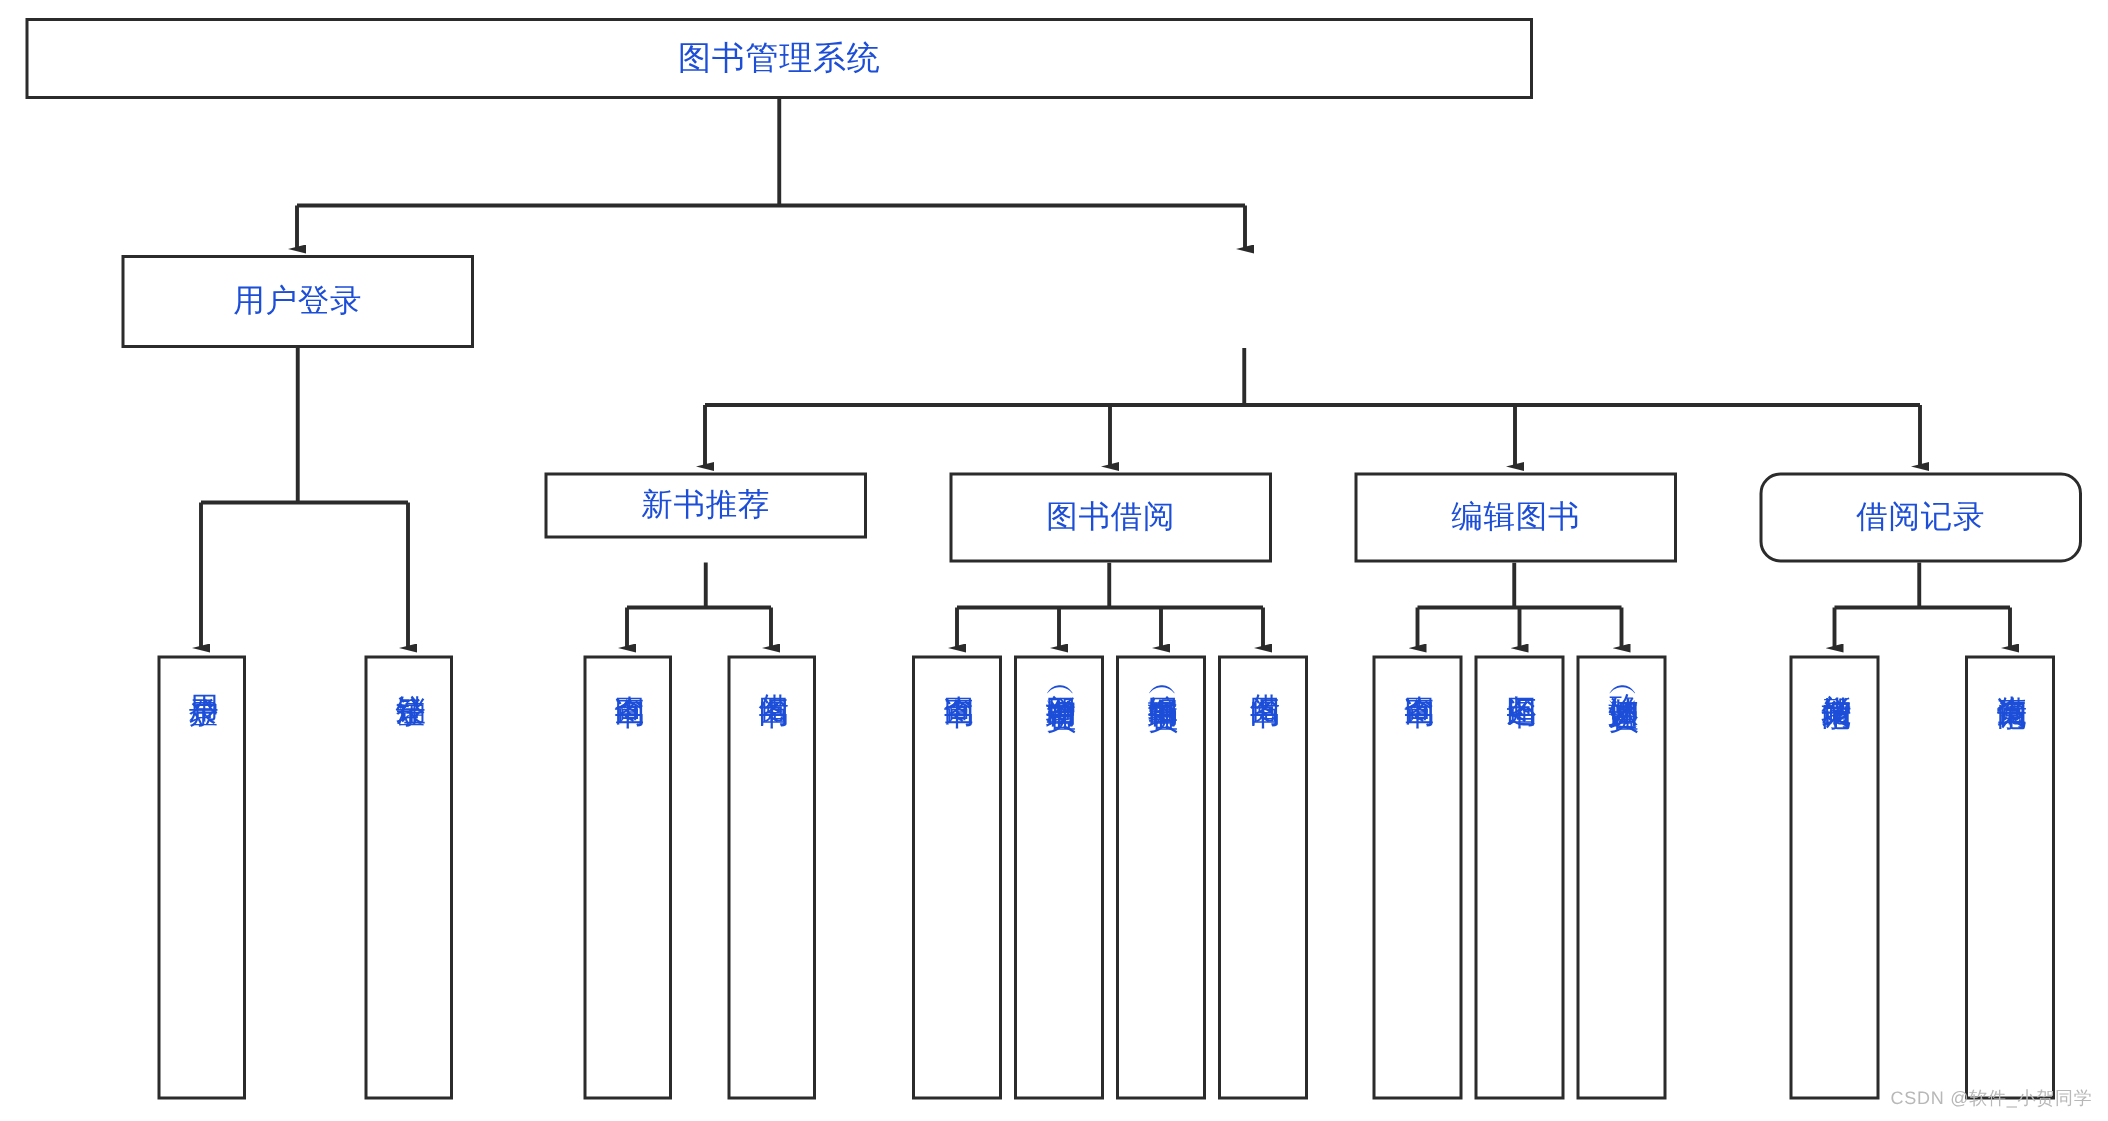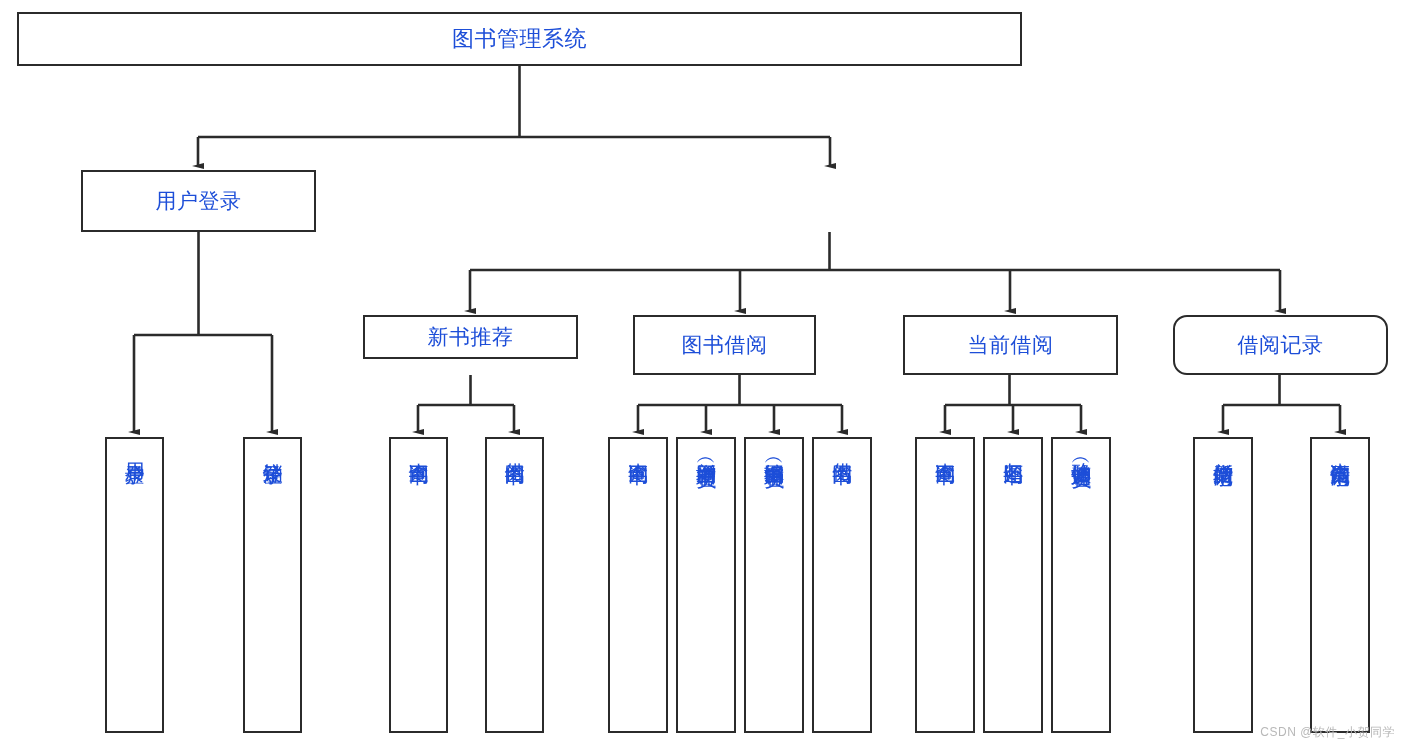--- a/index.html
+++ b/index.html
@@ -129,25 +129,25 @@
     <span class="node-label">图书管理系统</span>
   </div>
 
   <div class="node horizontal" style="left:81px; top:170px; width:235px; height:62px;">
     <span class="node-label">用户登录</span>
   </div>
 
   <div class="node horizontal" style="left:363px; top:315px; width:215px; height:44px;">
     <span class="node-label">新书推荐</span>
   </div>
-  <div class="node horizontal" style="left:633px; top:315px; width:183px; height:60px;">
+  <div class="node horizontal" style="left:633px; top:315px; width:215px; height:60px;">
     <span class="node-label">图书借阅</span>
   </div>
   <div class="node horizontal" style="left:903px; top:315px; width:215px; height:60px;">
-    <span class="node-label">当前借阅</span>
+    <span class="node-label">编辑图书</span>
   </div>
   <div class="node horizontal" style="left:1173px; top:315px; width:215px; height:60px;border-radius:14px;">
     <span class="node-label">借阅记录</span>
   </div>
 
   <div class="node vertical" style="left:105px; top:437px; width:59px; height:296px;">
     <span class="node-label">用户登录</span>
   </div>
   <div class="node vertical" style="left:243px; top:437px; width:59px; height:296px;">
     <span class="node-label">注销登录</span>

